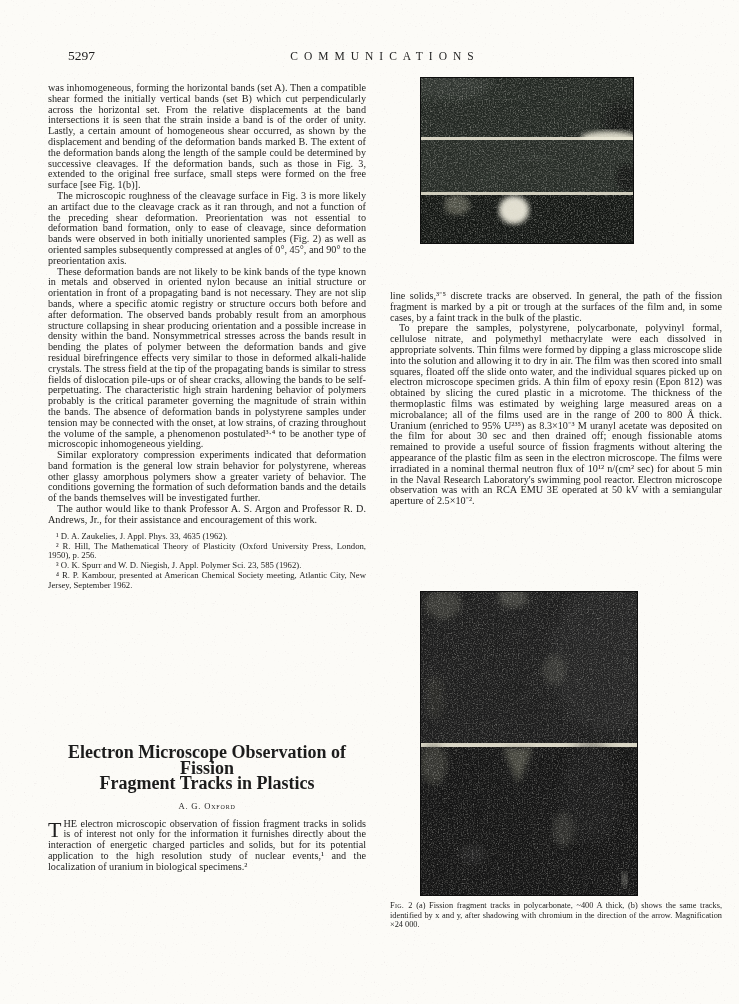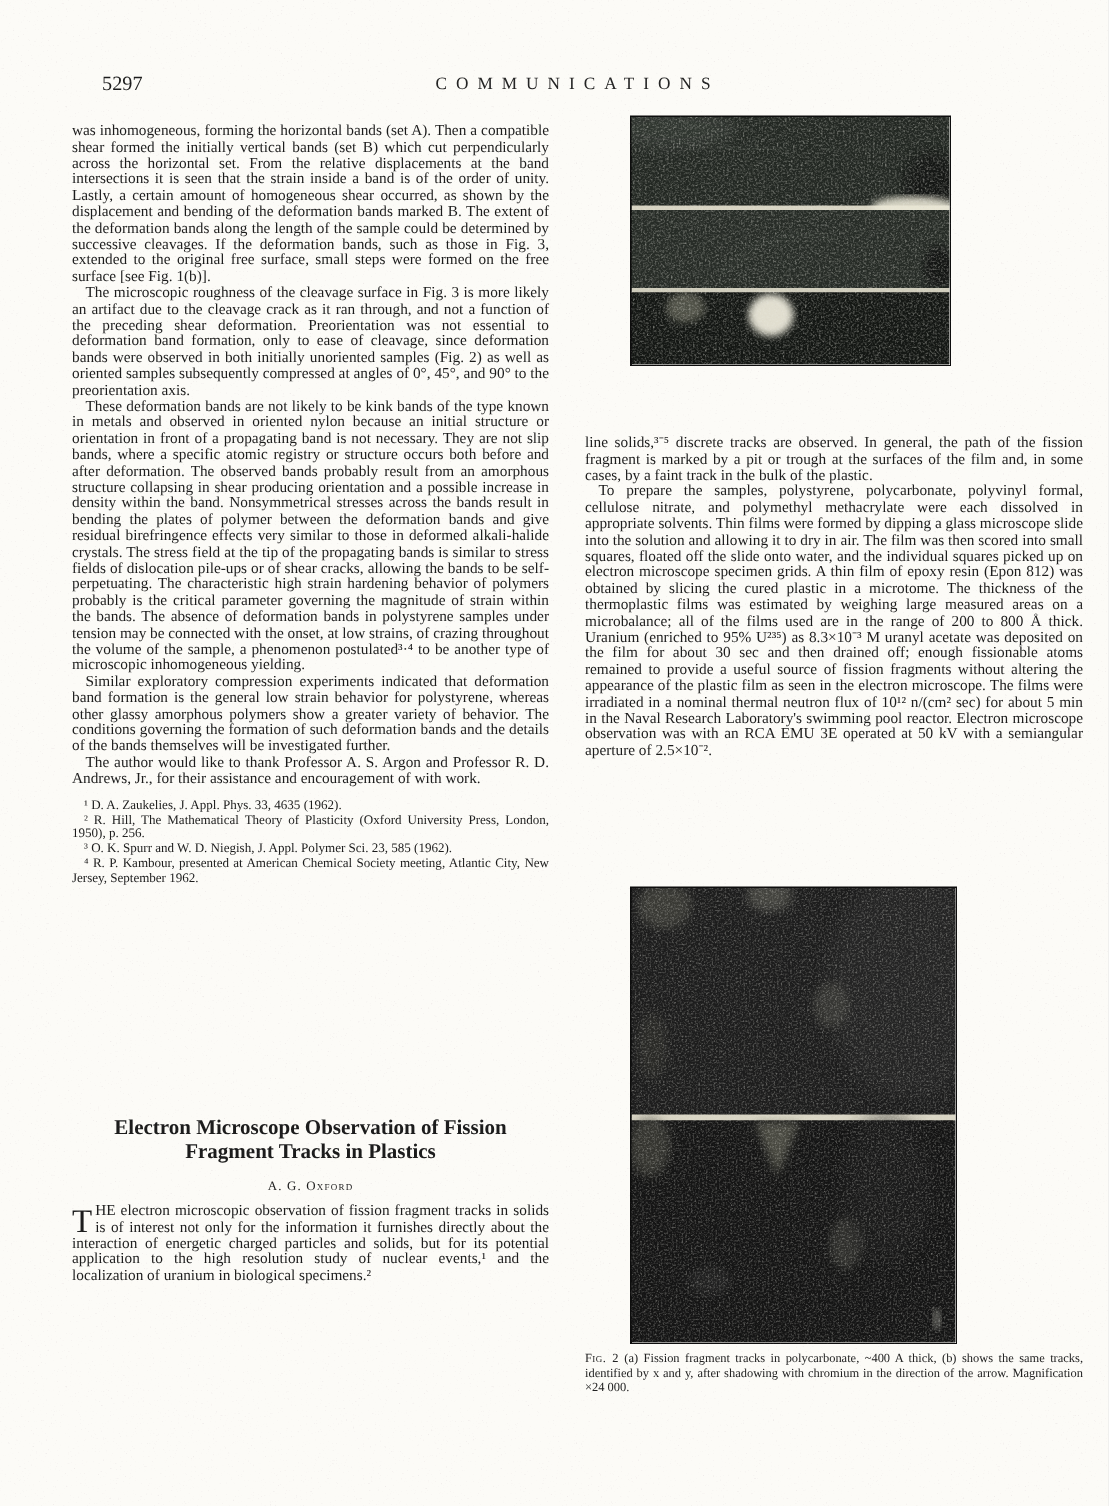--- a/index.html
+++ b/index.html
@@ -23,21 +23,21 @@
   .article2 { position:absolute; left:48px; top:745px; width:318px; }
 
   .body-par { font-size:10.2px; line-height:10.8px; text-align:justify;
               margin:0; text-indent:9px; }
   .body-par.noindent { text-indent:0; }
 
   .refs { margin-top:6px; }
   .ref { font-size:8.7px; line-height:9.9px; text-align:justify;
          margin:0; text-indent:8px; }
 
-  .a2-title { text-align:center; font-weight:bold; font-size:14px;
+  .a2-title { text-align:center; font-weight:bold; font-size:18px;
               line-height:15.5px; margin:0; }
   .a2-author { text-align:center; font-size:8.6px; font-variant:small-caps;
                letter-spacing:0.8px; margin-top:9px; }
   .a2-affil { text-align:center; font-style:italic; font-size:8.9px; margin-top:2px; }
   .a2-received { text-align:center; font-size:8.9px; margin-top:2px; }
   .a2-body { margin-top:8px; }
   .dropcap { float:left; font-size:22px; line-height:19px; padding:1px 2px 0 0; }
 
   .caption { font-size:8.3px; line-height:9.7px; text-align:justify; color:#222; }
   .cap-label { font-variant:small-caps; letter-spacing:0.3px; }
@@ -54,21 +54,21 @@
   <div class="runhead-row">
     <div class="pageno">5297</div>
     <div class="runhead">COMMUNICATIONS</div>
   </div>
 
   <div class="col-left">
     <p class="body-par noindent">was inhomogeneous, forming the horizontal bands (set A). Then a compatible shear formed the initially vertical bands (set B) which cut perpendicularly across the horizontal set. From the relative displacements at the band intersections it is seen that the strain inside a band is of the order of unity. Lastly, a certain amount of homogeneous shear occurred, as shown by the displacement and bending of the deformation bands marked B. The extent of the deformation bands along the length of the sample could be determined by successive cleavages. If the deformation bands, such as those in Fig. 3, extended to the original free surface, small steps were formed on the free surface [see Fig. 1(b)].</p>
     <p class="body-par">The microscopic roughness of the cleavage surface in Fig. 3 is more likely an artifact due to the cleavage crack as it ran through, and not a function of the preceding shear deformation. Preorientation was not essential to deformation band formation, only to ease of cleavage, since deformation bands were observed in both initially unoriented samples (Fig. 2) as well as oriented samples subsequently compressed at angles of 0°, 45°, and 90° to the preorientation axis.</p>
     <p class="body-par">These deformation bands are not likely to be kink bands of the type known in metals and observed in oriented nylon because an initial structure or orientation in front of a propagating band is not necessary. They are not slip bands, where a specific atomic registry or structure occurs both before and after deformation. The observed bands probably result from an amorphous structure collapsing in shear producing orientation and a possible increase in density within the band. Nonsymmetrical stresses across the bands result in bending the plates of polymer between the deformation bands and give residual birefringence effects very similar to those in deformed alkali-halide crystals. The stress field at the tip of the propagating bands is similar to stress fields of dislocation pile-ups or of shear cracks, allowing the bands to be self-perpetuating. The characteristic high strain hardening behavior of polymers probably is the critical parameter governing the magnitude of strain within the bands. The absence of deformation bands in polystyrene samples under tension may be connected with the onset, at low strains, of crazing throughout the volume of the sample, a phenomenon postulated³·⁴ to be another type of microscopic inhomogeneous yielding.</p>
     <p class="body-par">Similar exploratory compression experiments indicated that deformation band formation is the general low strain behavior for polystyrene, whereas other glassy amorphous polymers show a greater variety of behavior. The conditions governing the formation of such deformation bands and the details of the bands themselves will be investigated further.</p>
-    <p class="body-par">The author would like to thank Professor A. S. Argon and Professor R. D. Andrews, Jr., for their assistance and encouragement of with work.</p>
+    <p class="body-par">The author would like to thank Professor A. S. Argon and Professor R. D. Andrews, Jr., for their assistance and encouragement of this work.</p>
     <div class="refs">
       <p class="ref">¹ D. A. Zaukelies, J. Appl. Phys. 33, 4635 (1962).</p>
       <p class="ref">² R. Hill, The Mathematical Theory of Plasticity (Oxford University Press, London, 1950), p. 256.</p>
       <p class="ref">³ O. K. Spurr and W. D. Niegish, J. Appl. Polymer Sci. 23, 585 (1962).</p>
       <p class="ref">⁴ R. P. Kambour, presented at American Chemical Society meeting, Atlantic City, New Jersey, September 1962.</p>
     </div>
   </div>
 
   <div class="article2">
     <div class="a2-title">Electron Microscope Observation of Fission</div>

